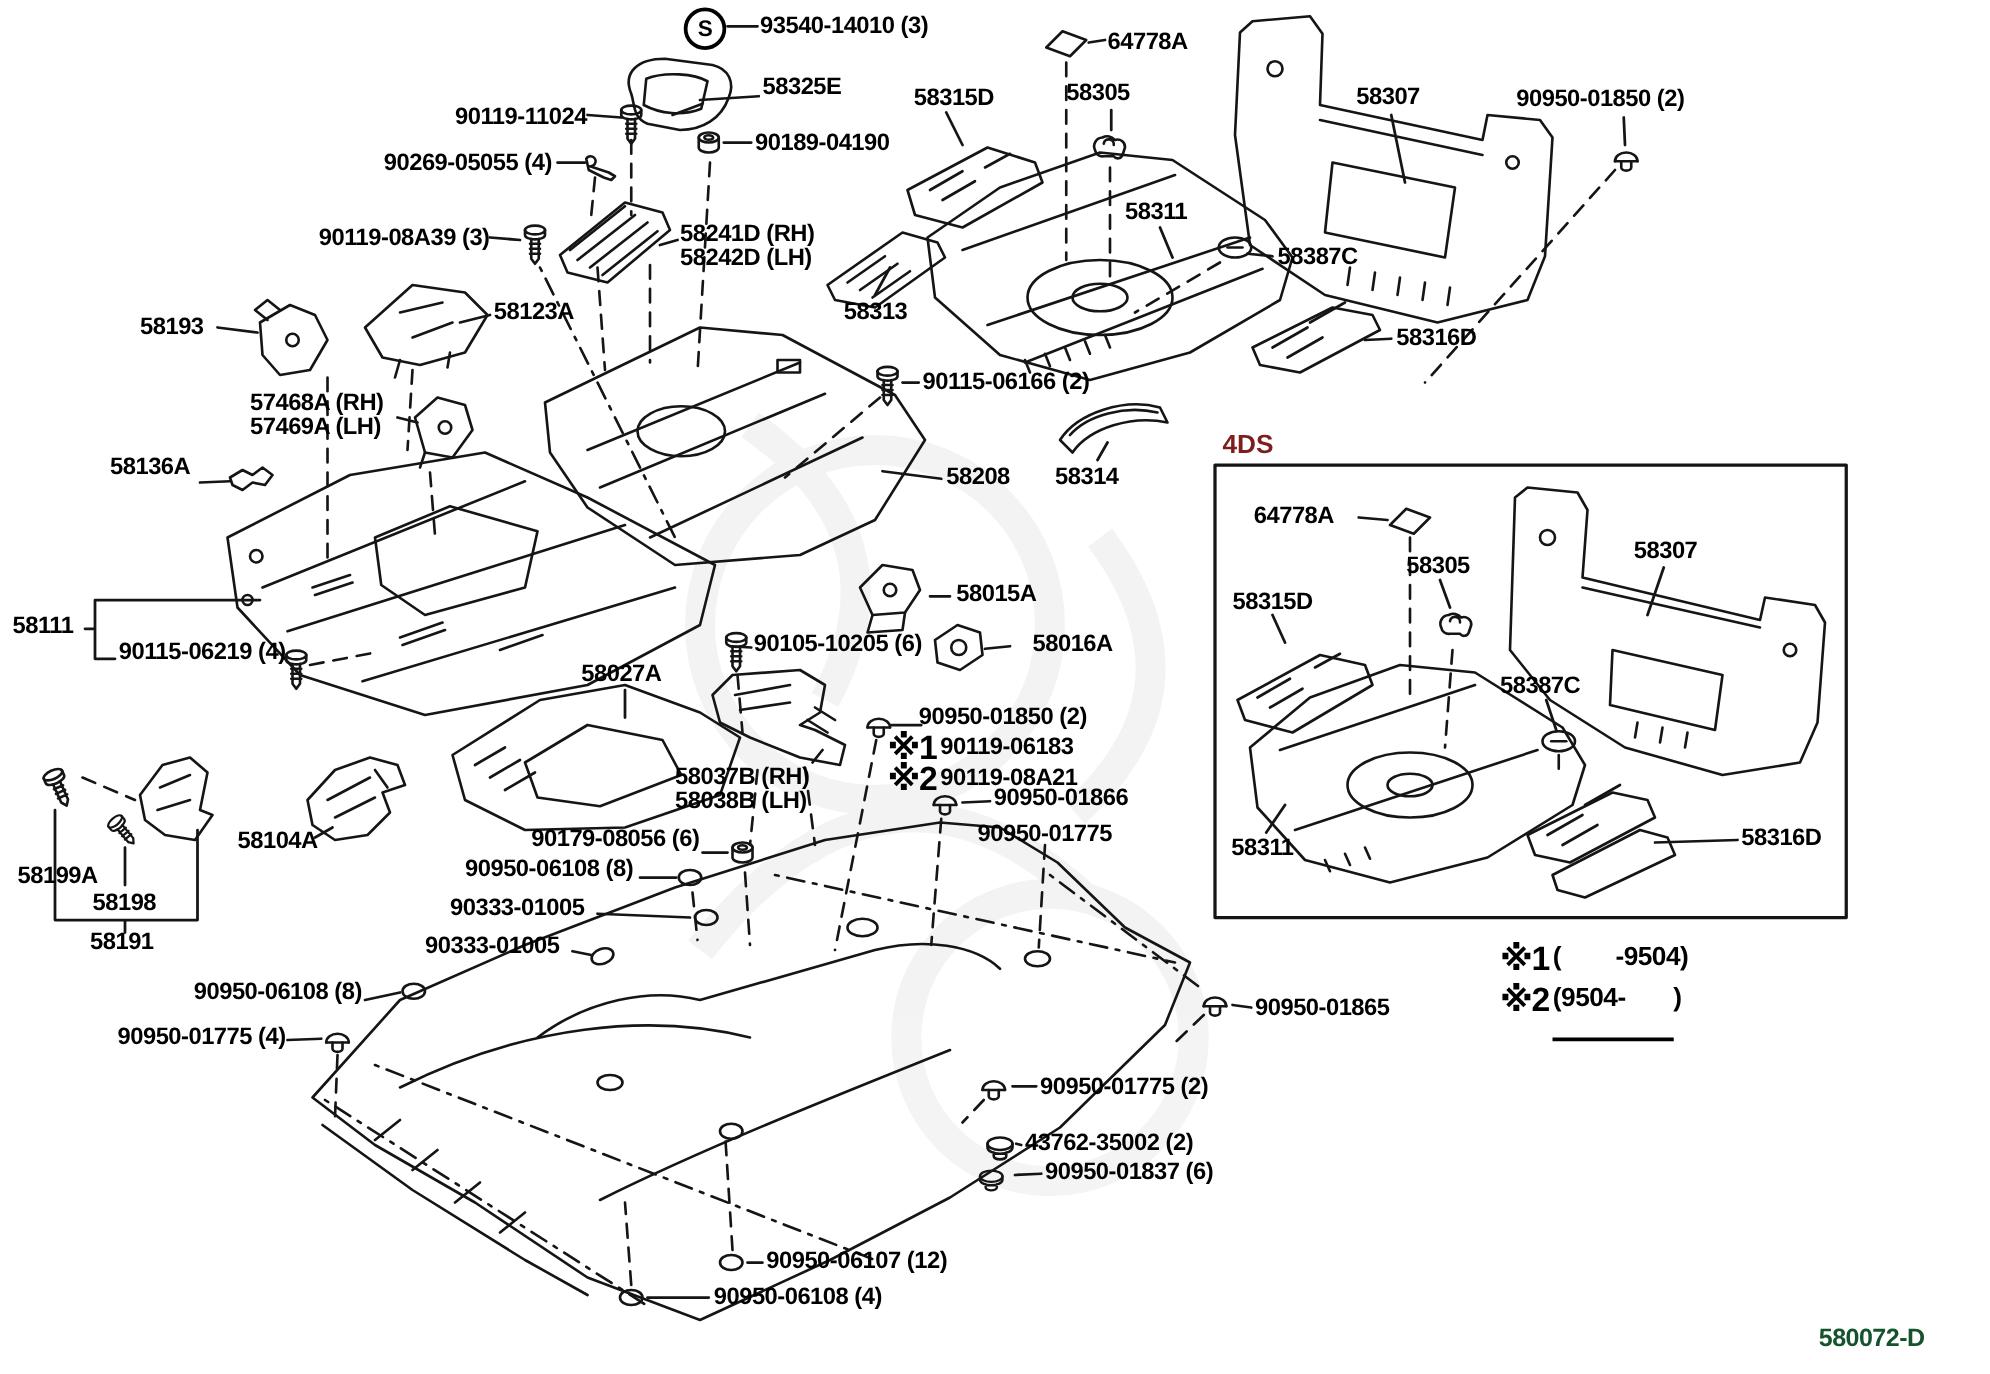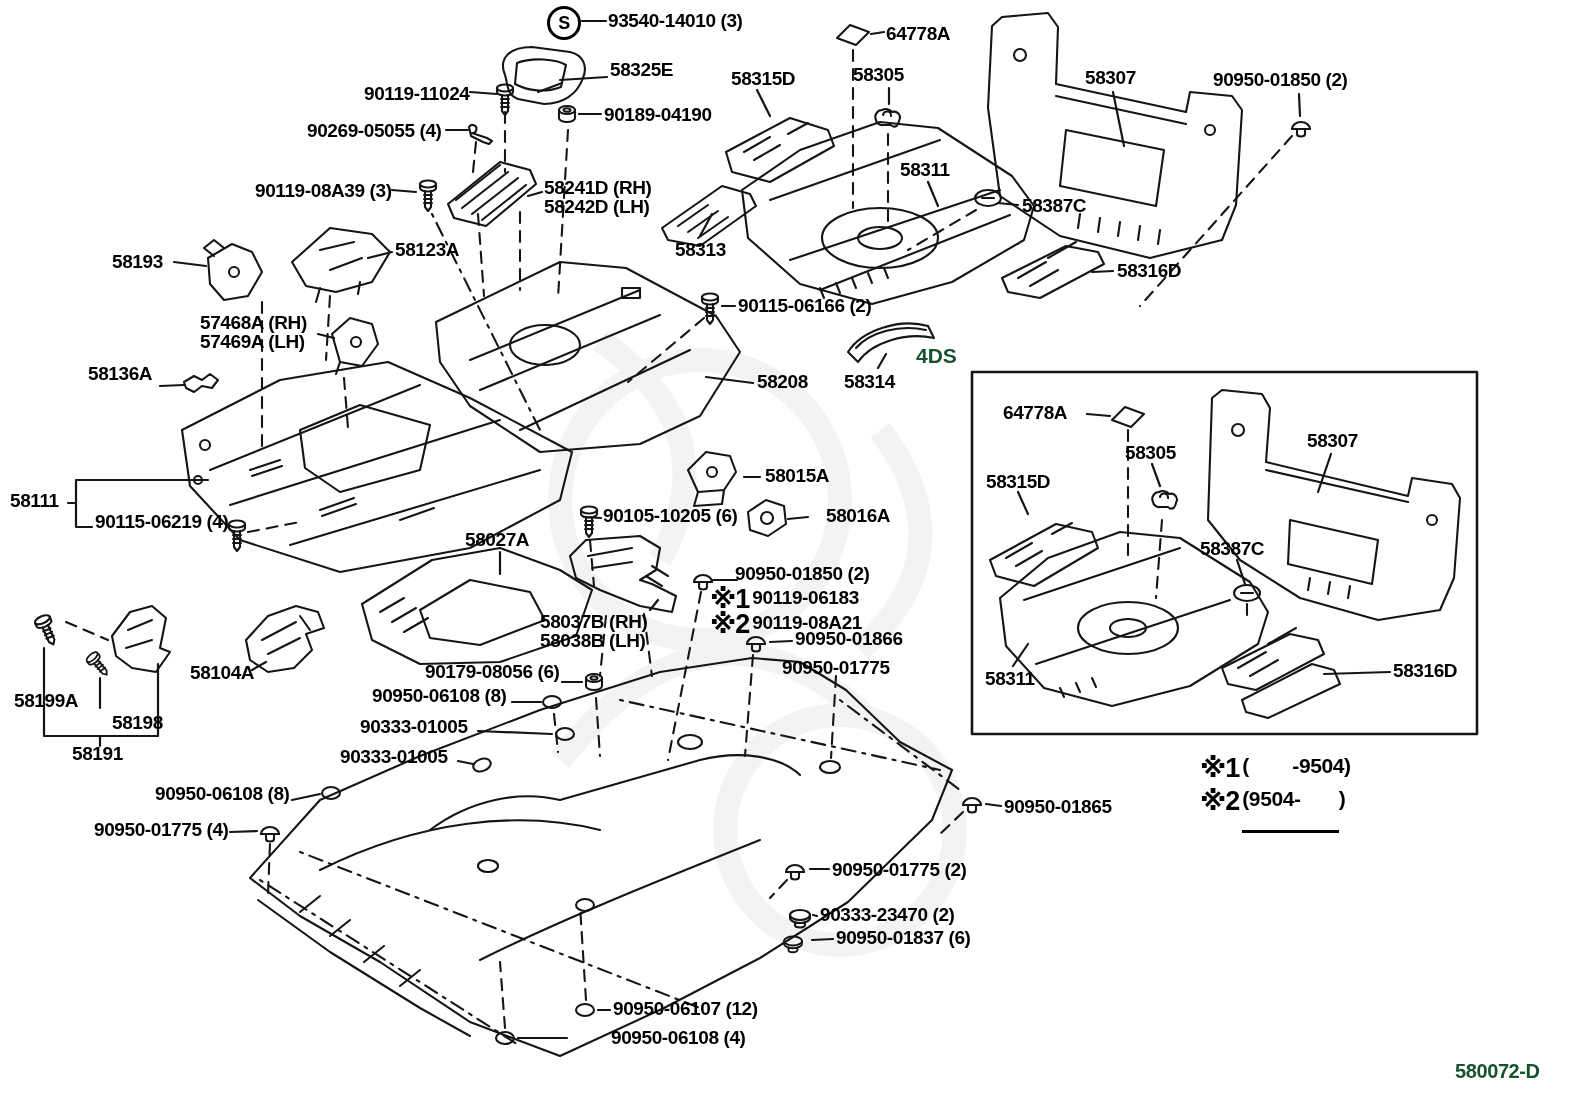--- a/index.html
+++ b/index.html
@@ -7,21 +7,21 @@
          font-family:"Liberation Sans","DejaVu Sans",sans-serif;}
   .art{position:absolute;left:0;top:0;width:1592px;height:1099px;}
   .co{position:absolute;font-weight:700;font-size:19px;line-height:19px;color:#000;
       letter-spacing:-0.4px;white-space:pre;}
   .co span{white-space:pre;}
   .s-sym{width:28px;height:28px;border:3px solid #000;border-radius:50%;
          display:flex;align-items:center;justify-content:center;font-size:18px;line-height:18px;}
   .pfx{font-size:27px;line-height:19px;vertical-align:-4px;letter-spacing:-1px;margin-right:3px;font-weight:700;}
   .note{font-size:21px;line-height:22px;}
   .u{border-bottom:3px solid #000;padding-bottom:20px;}
-  .inset-tag{position:absolute;left:916px;top:344px;font-weight:700;font-size:21px;color:#14532d;}
+  .inset-tag{position:absolute;left:978px;top:344px;font-weight:700;font-size:21px;color:#7f1d1d;}
   .doc-code{position:absolute;left:1455px;top:1060px;font-weight:700;font-size:20px;color:#14532d;letter-spacing:-0.4px;}
 </style>
 </head>
 <body>
 
 <div class="stage">
 
 <svg class="art" viewBox="0 0 1592 1099" xmlns="http://www.w3.org/2000/svg">
   <defs>
     <g id="g-bolt">
@@ -317,31 +317,31 @@
       <div class="co" style="left: 425px; top: 662px;"><span>90179-08056 (6)</span></div>
       <div class="co" style="left: 372px; top: 686px;"><span>90950-06108 (8)</span></div>
       <div class="co" style="left: 360px; top: 717px;"><span>90333-01005</span></div>
       <div class="co" style="left: 340px; top: 747px;"><span>90333-01005</span></div>
       <div class="co" style="left: 735px; top: 564px;"><span>90950-01850 (2)</span></div>
       <div class="co" style="left: 710px; top: 588px;"><span class="pfx">※1</span><span>90119-06183</span></div>
       <div class="co" style="left: 710px; top: 613px;"><span class="pfx">※2</span><span>90119-08A21</span></div>
       <div class="co" style="left: 795px; top: 629px;"><span>90950-01866</span></div>
       <div class="co" style="left: 782px; top: 658px;"><span>90950-01775</span></div>
       <div class="co" style="left: 14px; top: 691px;"><span>58199A</span></div>
-      <div class="co" style="left: 74px; top: 713px; margin-left: 38px;"><span>58198</span></div>
+      <div class="co" style="left: 74px; top: 713px;"><span>58198</span></div>
       <div class="co" style="left: 72px; top: 744px;"><span>58191</span></div>
       <div class="co" style="left: 190px; top: 663px;"><span>58104A</span></div>
       <div class="co" style="left: 155px; top: 784px;"><span>90950-06108 (8)</span></div>
       <div class="co" style="left: 94px; top: 820px;"><span>90950-01775 (4)</span></div>
       <div class="co" style="left: 1004px; top: 797px;"><span>90950-01865</span></div>
       <div class="co" style="left: 832px; top: 860px;"><span>90950-01775 (2)</span></div>
-      <div class="co" style="left: 820px; top: 905px;"><span>90333-23470 (2)</span></div>
+      <div class="co" style="left: 820px; top: 905px;"><span>43762-35002 (2)</span></div>
       <div class="co" style="left: 836px; top: 928px;"><span>90950-01837 (6)</span></div>
       <div class="co" style="left: 613px; top: 999px;"><span>90950-06107 (12)</span></div>
-      <div class="co" style="left: 571px; top: 1028px; margin-left: 40px;"><span>90950-06108 (4)</span></div>
+      <div class="co" style="left: 571px; top: 1028px;"><span>90950-06108 (4)</span></div>
       <div class="co" style="left: 1003px; top: 403px;"><span>64778A</span></div>
       <div class="co" style="left: 1125px; top: 443px;"><span>58305</span></div>
       <div class="co" style="left: 1307px; top: 431px;"><span>58307</span></div>
       <div class="co" style="left: 986px; top: 472px;"><span>58315D</span></div>
       <div class="co" style="left: 1200px; top: 539px;"><span>58387C</span></div>
       <div class="co" style="left: 985px; top: 669px;"><span>58311</span></div>
       <div class="co" style="left: 1393px; top: 661px;"><span>58316D</span></div>
       <div class="co note" style="left: 1200px; top: 755px;"><span class="pfx">※1</span><span>(        -9504)</span></div>
       <div class="co note" style="left: 1200px; top: 788px;"><span class="pfx">※2</span><span class="u">(9504-       </span><span>)</span></div>
     </div>

